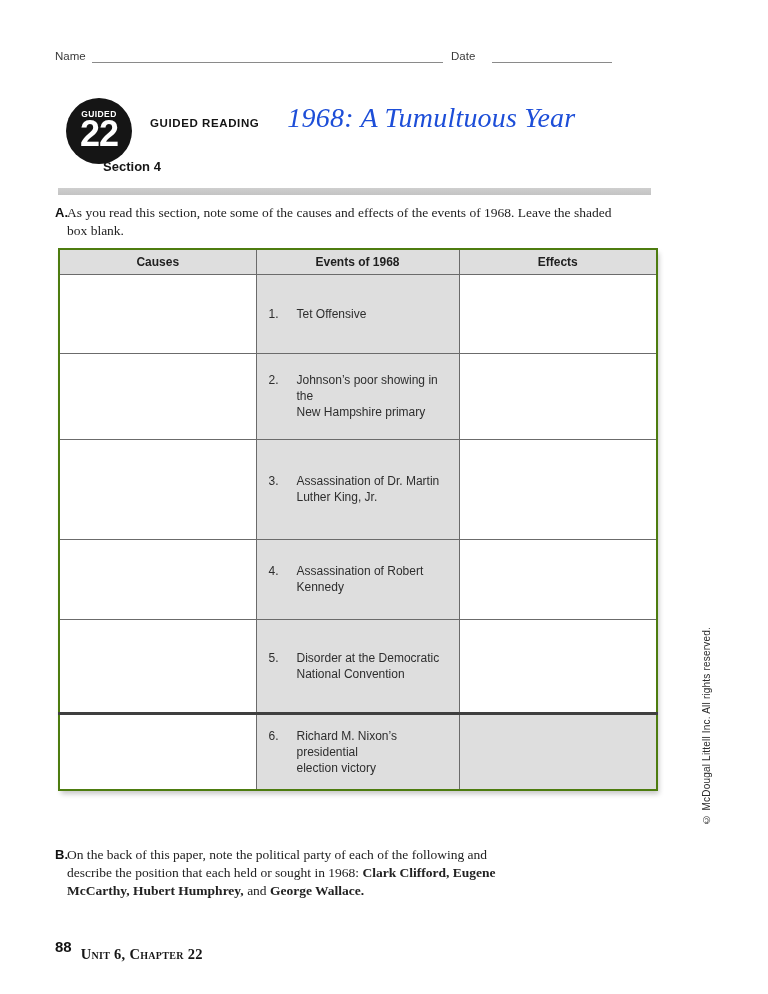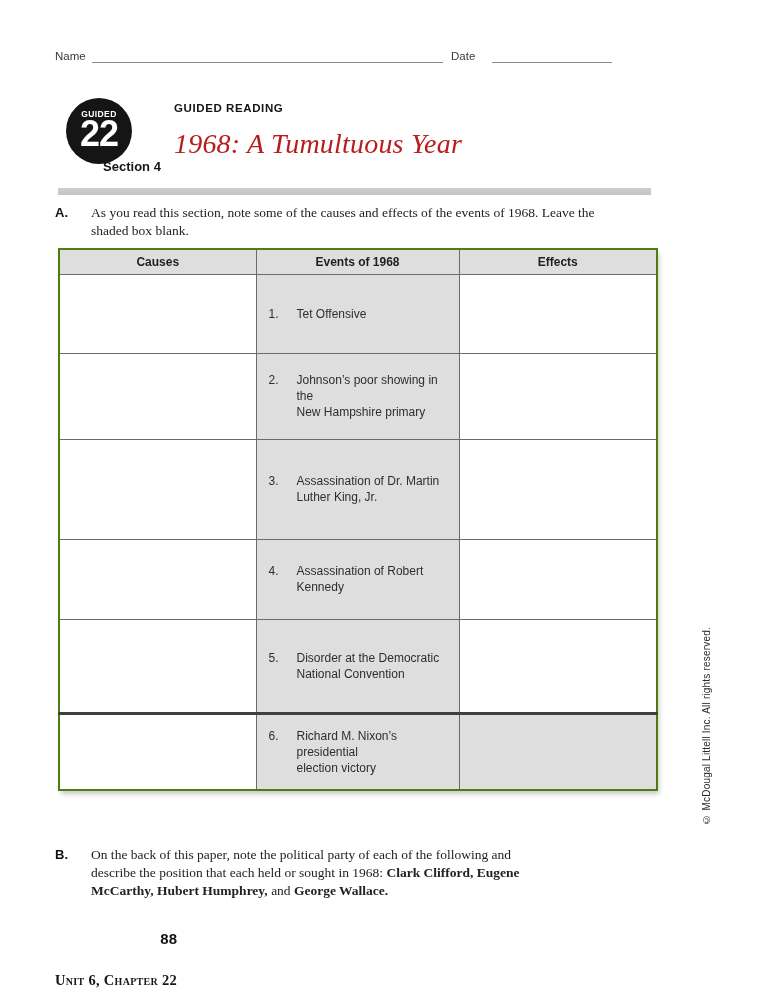--- a/index.html
+++ b/index.html
@@ -25,32 +25,32 @@
   .date-line{position:absolute;left:492px;top:44px;width:120px;height:19px;border-bottom:1px solid #8a8a8a;}
   
   .badge{
     position:absolute;left:66px;top:98px;width:66px;height:66px;border-radius:50%;
     background:#151515;color:#fff;display:flex;flex-direction:column;align-items:center;justify-content:center;
   }
   .badge .chapter-word{font-size:8.5px;font-weight:bold;letter-spacing:.4px;margin-top:-4px;}
   .badge .chapter-num{font-size:36px;font-weight:bold;line-height:.85;letter-spacing:-1px;}
   .section-label{position:absolute;left:64px;top:159px;width:72px;text-align:center;font-size:13px;font-weight:bold;color:#161616;margin-left:32px;}
   
-  .title-row{position:absolute;left:174px;top:102px;display:flex;align-items:baseline;gap:14px;flex-direction:column;}
+  .title-row{position:absolute;left:150px;top:102px;display:flex;align-items:baseline;gap:28px;}
   .kicker{font-size:11.5px;font-weight:bold;letter-spacing:.6px;color:#141414;}
-  .doc-title{font-family:"Liberation Serif",serif;font-style:italic;font-size:28px;color:#b91c1c;letter-spacing:.2px;}
+  .doc-title{font-family:"Liberation Serif",serif;font-style:italic;font-size:28px;color:#1d4ed8;letter-spacing:.2px;}
   
   .divider{position:absolute;left:58px;top:188px;width:593px;height:7px;
     background:linear-gradient(#cecece,#c4c4c4);}
   
   .section-para{position:absolute;font-family:"Liberation Serif",serif;font-size:13.5px;line-height:17.5px;color:#222;}
   .section-a{left:55px;top:204px;width:580px;}
   .section-b{left:55px;top:846px;width:478px;line-height:18px;}
   .para-label{position:absolute;left:0;top:0;font-family:"Liberation Sans",sans-serif;font-size:13px;font-weight:bold;color:#111;}
-  .para-text{display:block;margin-left:36px;}
+  .para-text{display:block;margin-left:12px;}
   .section-b .para-text b{font-weight:bold;}
   
   .worksheet-table{
     position:absolute;left:58px;top:248px;width:598px;
     border-collapse:collapse;table-layout:fixed;
     box-shadow:2px 4px 5px -1px rgba(0,0,0,.22);
   }
   .worksheet-table th,.worksheet-table td{border:1px solid var(--border);}
   .worksheet-table{border:2px solid #4d7c0f;}
   .worksheet-table thead th{
@@ -76,21 +76,21 @@
   
   .copyright-box{
     position:absolute;left:690px;top:618px;width:32px;height:215px;
     display:flex;align-items:center;justify-content:center;
   }
   .copyright-text{
     writing-mode:vertical-rl;transform:rotate(180deg);
     font-size:10px;color:#2b2b2b;white-space:nowrap;letter-spacing:.2px;
   }
   
-  .footer{position:absolute;left:55px;top:930px;display:flex;align-items:flex-end;gap:9px;flex-direction:column;}
+  .footer{position:absolute;left:55px;top:930px;display:flex;align-items:center;gap:9px;}
   .page-number{font-size:15px;font-weight:bold;color:#111;}
   .footer-caption{font-family:"Liberation Serif",serif;font-variant:small-caps;font-weight:bold;font-size:14.5px;color:#161616;letter-spacing:.3px;margin-top:16px;}
 </style>
 </head>
 <body>
 
 <div class="page">
 
   <span class="name-label">Name</span>
   <div class="name-line"></div>

